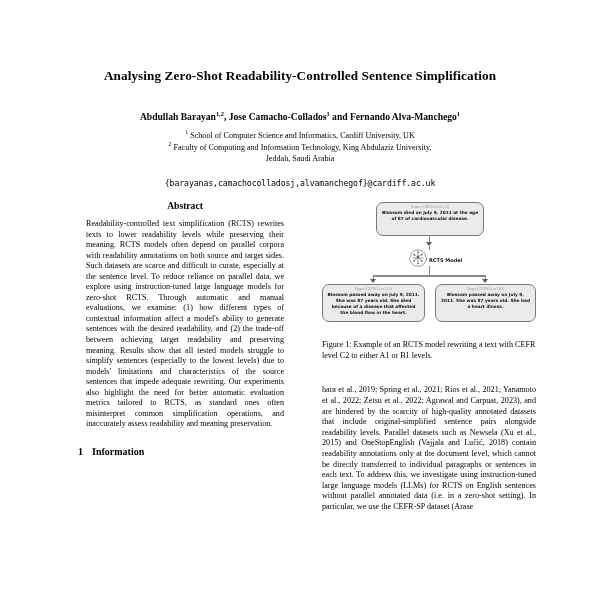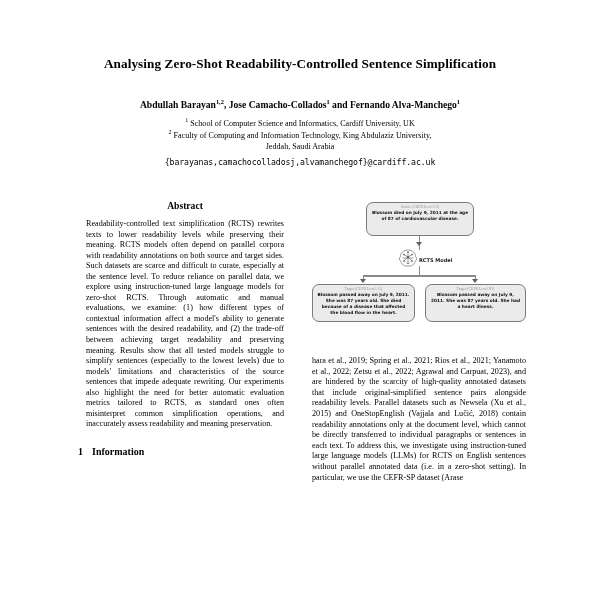--- a/index.html
+++ b/index.html
@@ -13,21 +13,21 @@
     overflow: hidden;
     font-family: "Liberation Serif", "DejaVu Serif", serif;
     color: #000000;
     position: relative;
   }
   .page {
     width: 600px;
     height: 600px;
     position: relative;
     background: #ffffff;
-    padding: 0;
+    padding: 12px;
     box-sizing: border-box;
   }
 
   
   .title-block {
     padding: 56px 60px 0 60px;
     text-align: center;
   }
   .paper-title {
     font-size: 13.2px;
@@ -45,33 +45,33 @@
   .authors sup { font-size: 6.4px; font-weight: bold; vertical-align: super; }
   .affil {
     font-size: 8.1px;
     line-height: 1.38;
     margin: 0;
   }
   .affil sup { font-size: 6px; vertical-align: super; }
   .email {
     font-family: "DejaVu Sans Mono", "Liberation Mono", monospace;
     font-size: 8.2px;
-    margin-top: 5px;
+    margin-top: 14px;
     letter-spacing: -0.1px;
   }
 
   
   .columns {
     position: absolute;
     top: 200px;
     left: 0;
     width: 600px;
     height: 400px;
     display: flex;
-    gap: 20px;
+    gap: 30px;
     padding: 0 78px;
     box-sizing: border-box;
   }
   .col {
     width: 214px;
     flex: 0 0 214px;
     position: relative;
   }
   .col-right { }
 
@@ -292,20 +292,21 @@
             <div class="box-text">Blossom passed away on July 9, 2011. She was 87 years old. She died because of a disease that affected the blood flow in the heart.</div>
           </div>
 
           <div class="fig-box box-b1">
             <div class="box-label">Target (CEFR Level B1)</div>
             <div class="box-text">Blossom passed away on July 9, 2011. She was 87 years old. She had a heart illness.</div>
           </div>
 
         </div>
 
+        <div class="fig-caption"><span class="cap-label">Figure 1:</span><span> Example of an RCTS model rewriting a text with CEFR level C2 to either A1 or B1 levels.</span></div>
       </div>
 
       <div class="body-text right-body">
         <p>hara et al., 2019; Spring et al., 2021; Rios et al., 2021; Yanamoto et al., 2022; Zetsu et al., 2022; Agrawal and Carpuat, 2023), and are hindered by the scarcity of high-quality annotated datasets that include original-simplified sentence pairs alongside readability levels. Parallel datasets such as Newsela (Xu et al., 2015) and OneStopEnglish (Vajjala and Lučić, 2018) contain readability annotations only at the document level, which cannot be directly transferred to individual paragraphs or sentences in each text. To address this, we investigate using instruction-tuned large language models (LLMs) for RCTS on English sentences without parallel annotated data (i.e. in a zero-shot setting). In particular, we use the CEFR-SP dataset (Arase</p>
       </div>
 
     </div>
 
   </div>
 </div>

